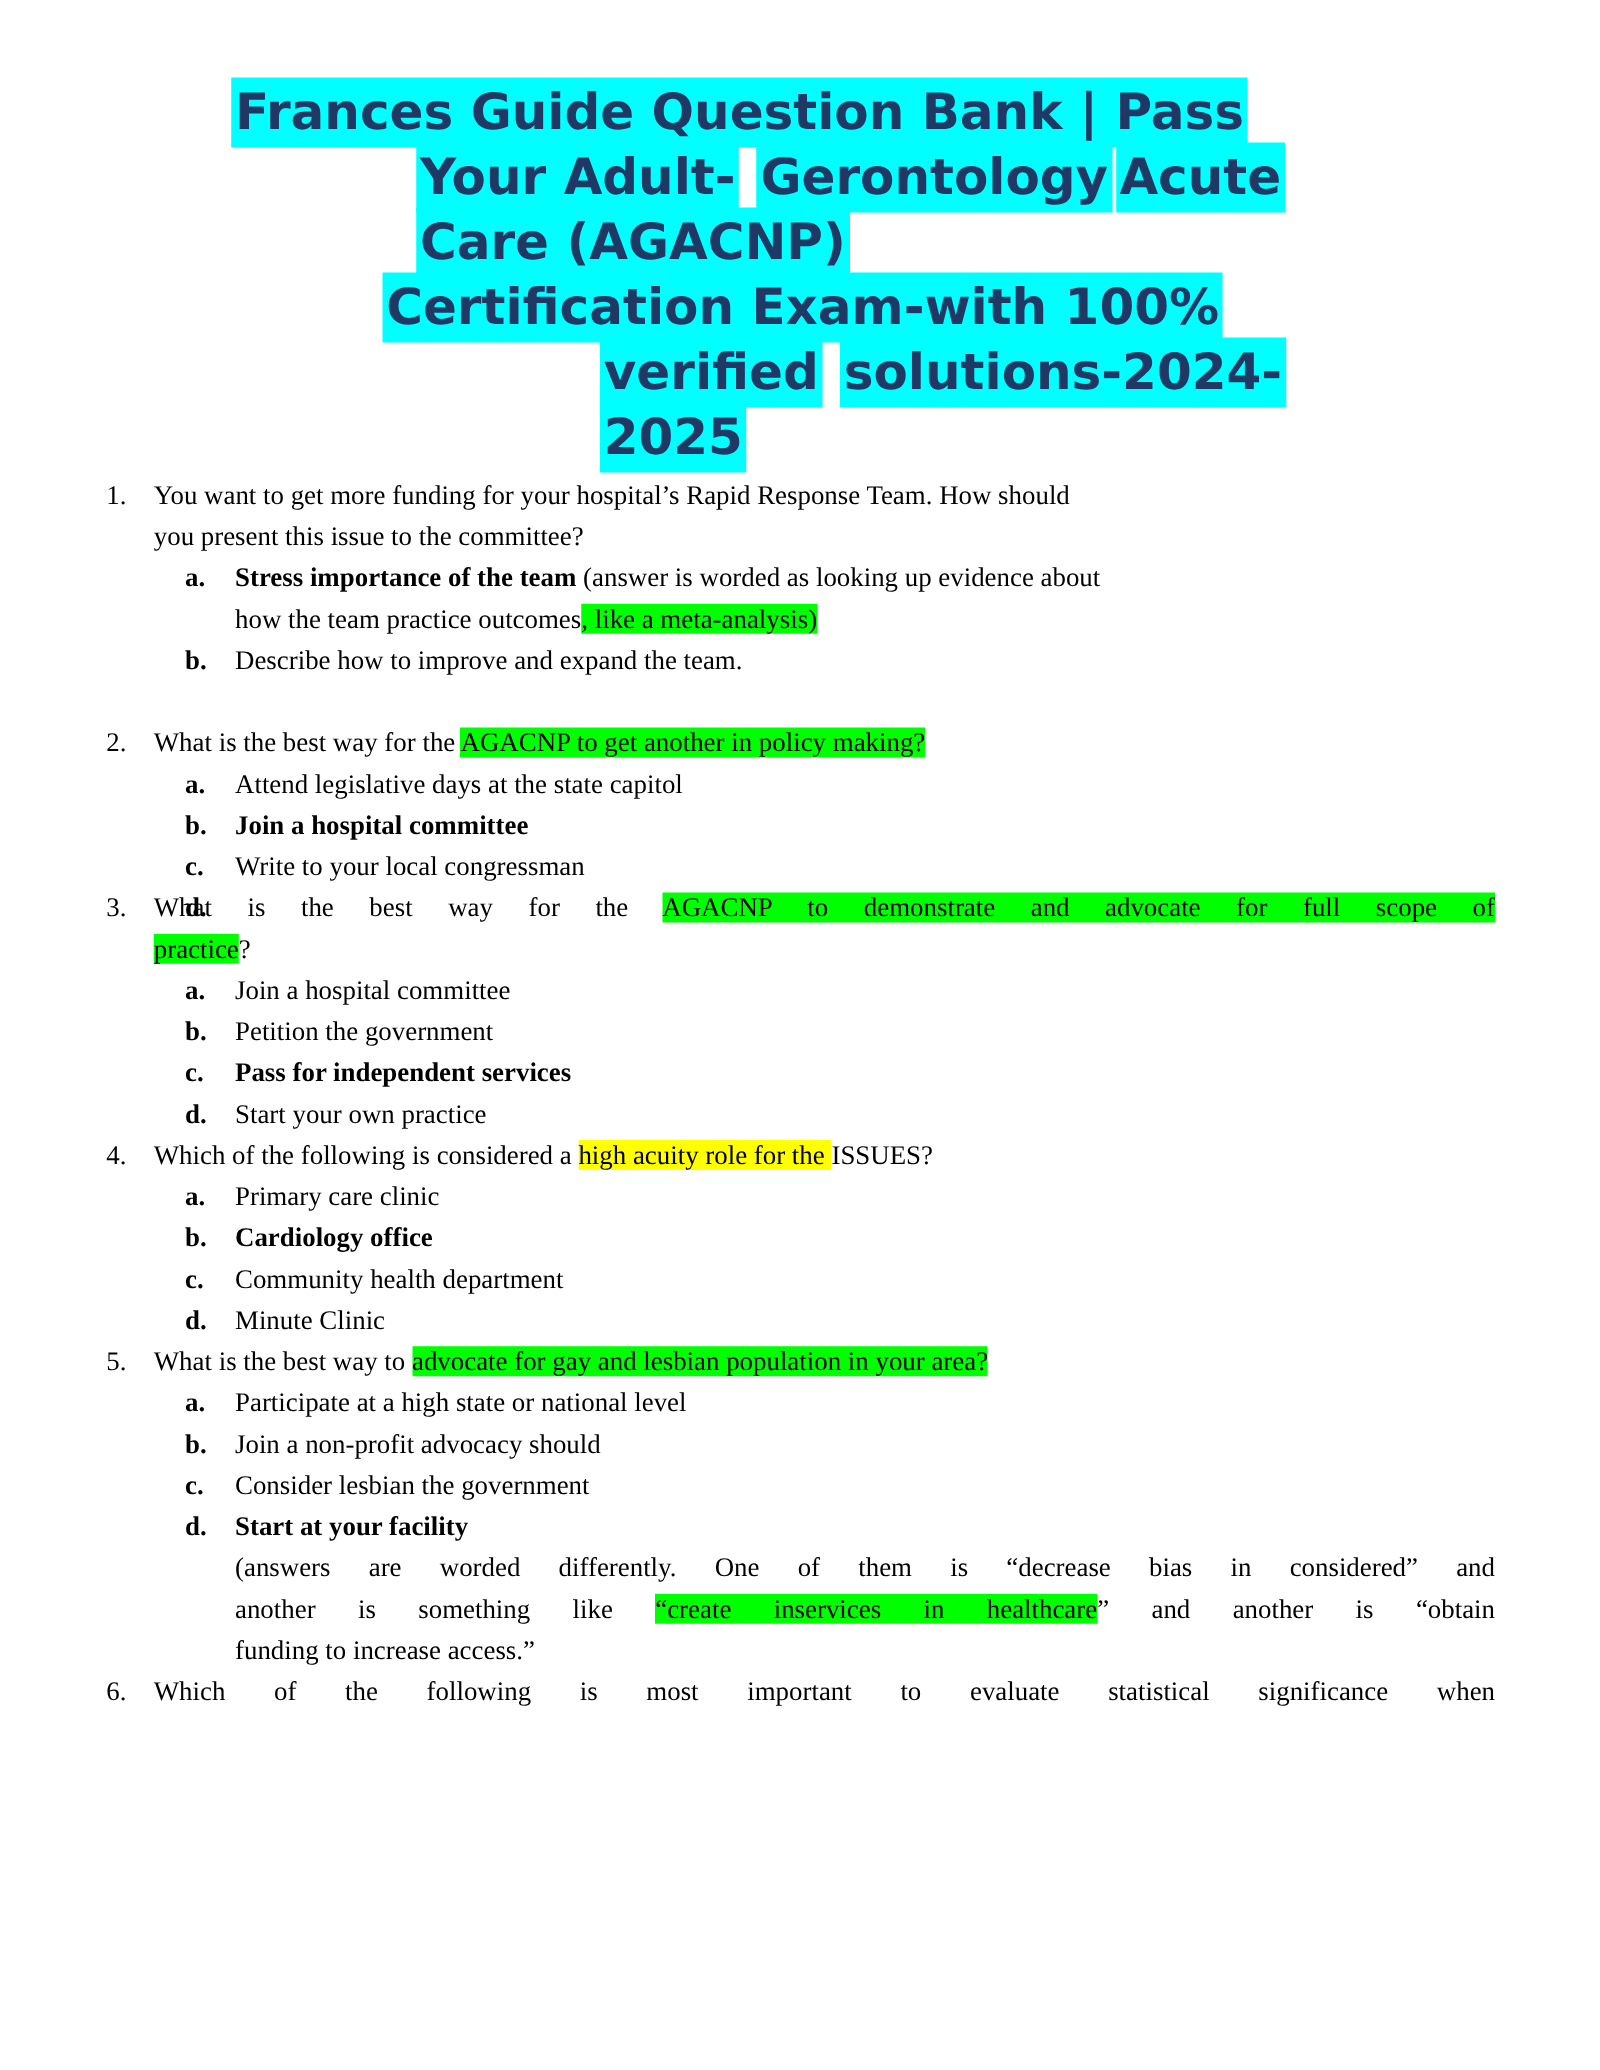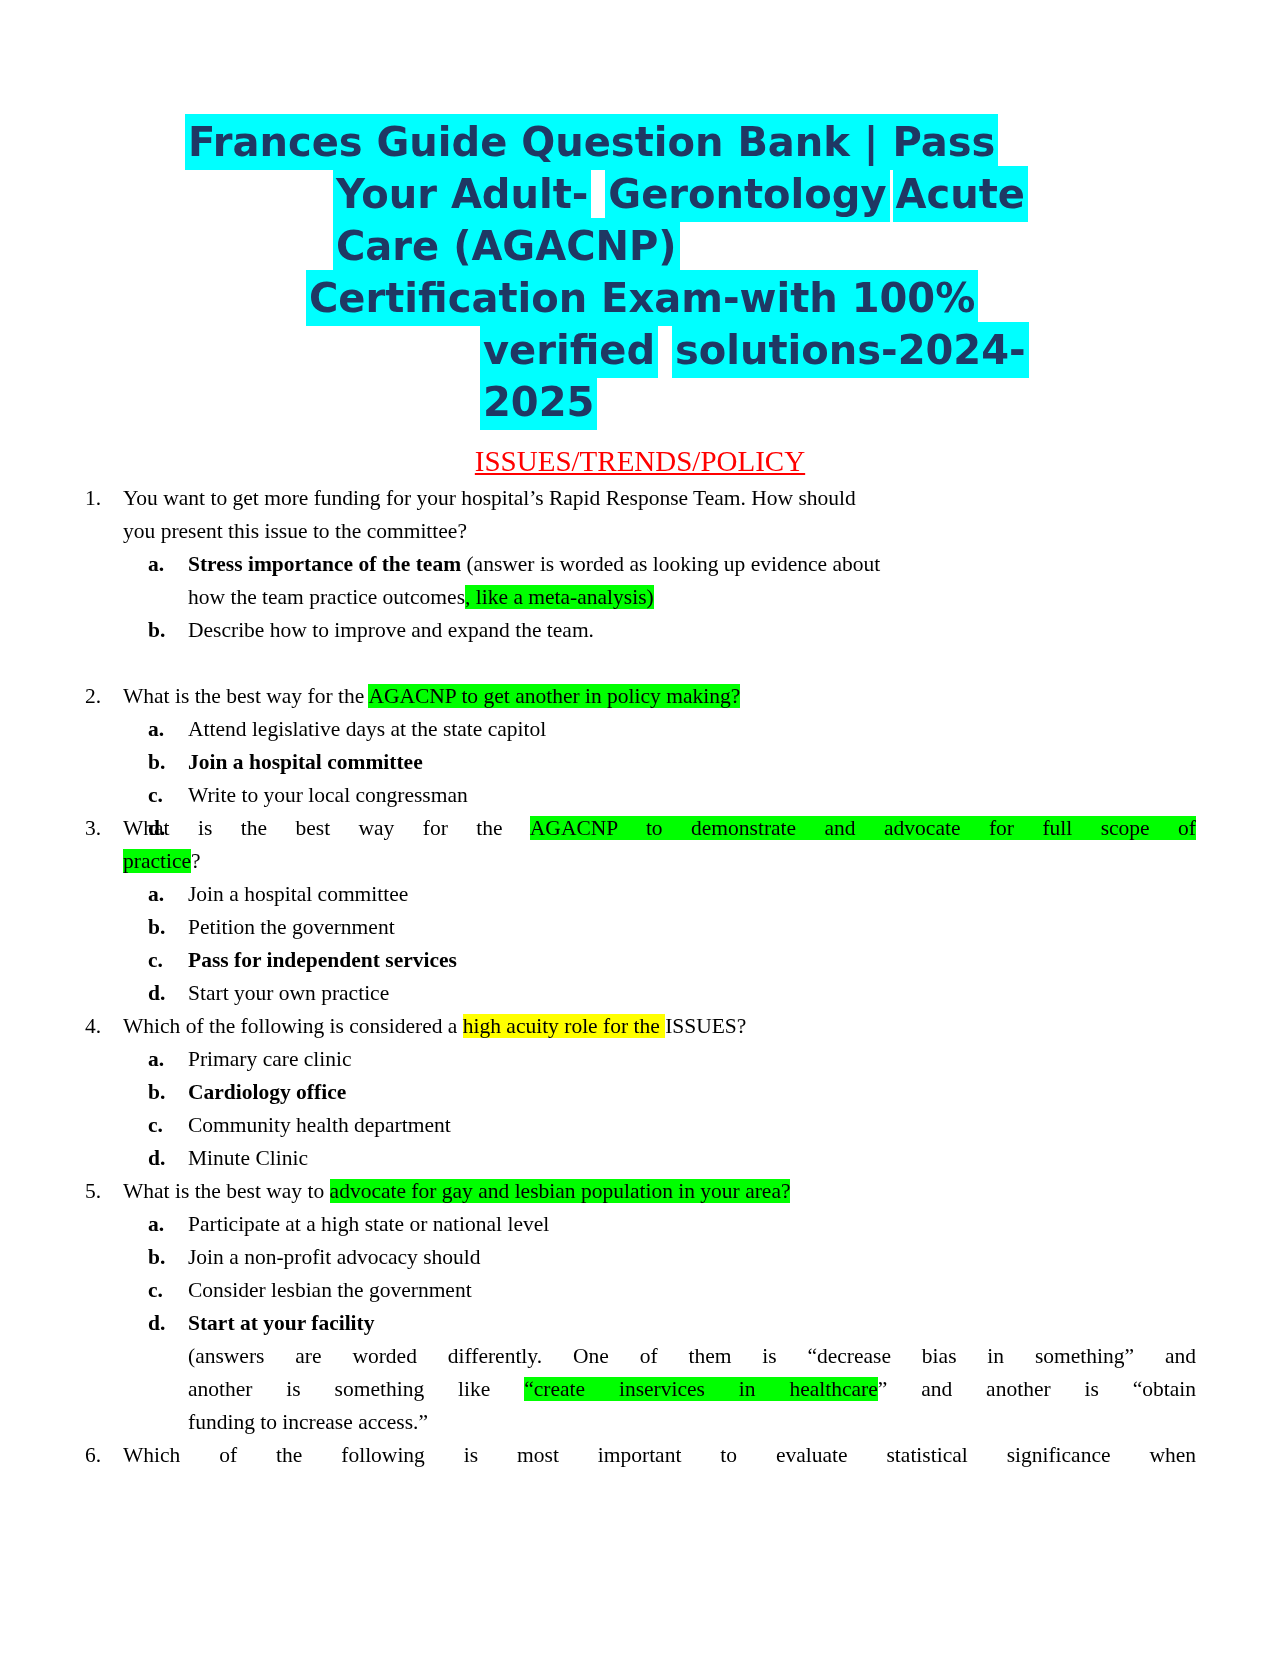--- a/index.html
+++ b/index.html
@@ -6,21 +6,21 @@
     --cyan:#00ffff; --green:#00ff00; --yellow:#ffff00;
     --navy:#1f3864; --red:#ff0000; --ink:#000000; --bg:#ffffff;
   }
   html,body{margin:0;padding:0;background:#e8e8e8;}
   .page{
     width:1280px;height:1656px;background:var(--bg);
     position:relative;margin:0 auto;overflow:hidden;
   }
   
   .title-block{
-    padding-top:116px;
+    padding-top:64px;
     font-family:"DejaVu Sans",sans-serif;
     font-weight:bold;font-size:40px;line-height:52px;
     color:var(--navy);
   }
   .title-line{white-space:pre;}
   .hl-cyan{background:var(--cyan);padding:5px 3px;}
   .seam{display:inline-block;width:3px;}
   
   .heading{
     margin-top:16px;
@@ -54,21 +54,20 @@
 
 <div class="page">
   <div class="title-block" id="title-block">
       <div class="title-line" style="margin-left: 185px;"><span class="hl-cyan">Frances Guide Question Bank | Pass</span></div>
       <div class="title-line" style="margin-left: 333px;"><span class="hl-cyan">Your Adult-</span><span> </span><span class="hl-cyan">Gerontology</span><span class="seam"></span><span class="hl-cyan">Acute</span></div>
       <div class="title-line" style="margin-left: 333px;"><span class="hl-cyan">Care (AGACNP)</span></div>
       <div class="title-line" style="margin-left: 306px;"><span class="hl-cyan">Certification Exam-with 100%</span></div>
       <div class="title-line" style="margin-left: 480px;"><span class="hl-cyan">verified</span><span> </span><span class="hl-cyan">solutions-2024-</span></div>
       <div class="title-line" style="margin-left: 480px;"><span class="hl-cyan">2025</span></div>
     </div>
-  <div class="heading">ISSUES/TRENDS/POLICY</div>
   <div class="body-list" id="body-list">
       <div class="line ind-q"><span class="marker num">1.</span><span>You want to get more funding for your hospital’s Rapid Response Team. How should</span></div>
       <div class="line ind-qc"><span>you present this issue to the committee?</span></div>
       <div class="line ind-opt"><span class="marker letter">a.</span><span class="b">Stress importance of the team</span><span> (answer is worded as looking up evidence about</span></div>
       <div class="line ind-optc"><span>how the team practice outcomes</span><span class="hl-green">, like a meta-analysis)</span></div>
       <div class="line ind-opt"><span class="marker letter">b.</span><span>Describe how to improve and expand the team.</span></div>
       <div class="spacer"></div>
       <div class="line ind-q"><span class="marker num">2.</span><span>What is the best way for the </span><span class="hl-green">AGACNP to get another in policy making?</span></div>
       <div class="line ind-opt"><span class="marker letter">a.</span><span>Attend legislative days at the state capitol</span></div>
       <div class="line ind-opt"><span class="marker letter">b.</span><span class="b">Join a hospital committee</span></div>
@@ -83,18 +82,18 @@
       <div class="line ind-q"><span class="marker num">4.</span><span>Which of the following is considered a </span><span class="hl-yellow">high acuity role for the </span><span>ISSUES?</span></div>
       <div class="line ind-opt"><span class="marker letter">a.</span><span>Primary care clinic</span></div>
       <div class="line ind-opt"><span class="marker letter">b.</span><span class="b">Cardiology office</span></div>
       <div class="line ind-opt"><span class="marker letter">c.</span><span>Community health department</span></div>
       <div class="line ind-opt"><span class="marker letter">d.</span><span>Minute Clinic</span></div>
       <div class="line ind-q"><span class="marker num">5.</span><span>What is the best way to </span><span class="hl-green">advocate for gay and lesbian population in your area?</span></div>
       <div class="line ind-opt"><span class="marker letter">a.</span><span>Participate at a high state or national level</span></div>
       <div class="line ind-opt"><span class="marker letter">b.</span><span>Join a non-profit advocacy should</span></div>
       <div class="line ind-opt"><span class="marker letter">c.</span><span>Consider lesbian the government</span></div>
       <div class="line ind-opt"><span class="marker letter">d.</span><span class="b">Start at your facility</span></div>
-      <div class="line ind-optc justify"><span>(answers are worded differently. One of them is “decrease bias in something” and</span></div>
+      <div class="line ind-optc justify"><span>(answers are worded differently. One of them is “decrease bias in considered” and</span></div>
       <div class="line ind-optc justify"><span>another is something like </span><span class="hl-green">“create inservices in healthcare</span><span>” and another is “obtain</span></div>
       <div class="line ind-optc"><span>funding to increase access.”</span></div>
       <div class="line ind-q justify"><span class="marker num">6.</span><span>Which of the following is most important to evaluate statistical significance  when</span></div>
     </div>
 </div>
 
 </body></html>

